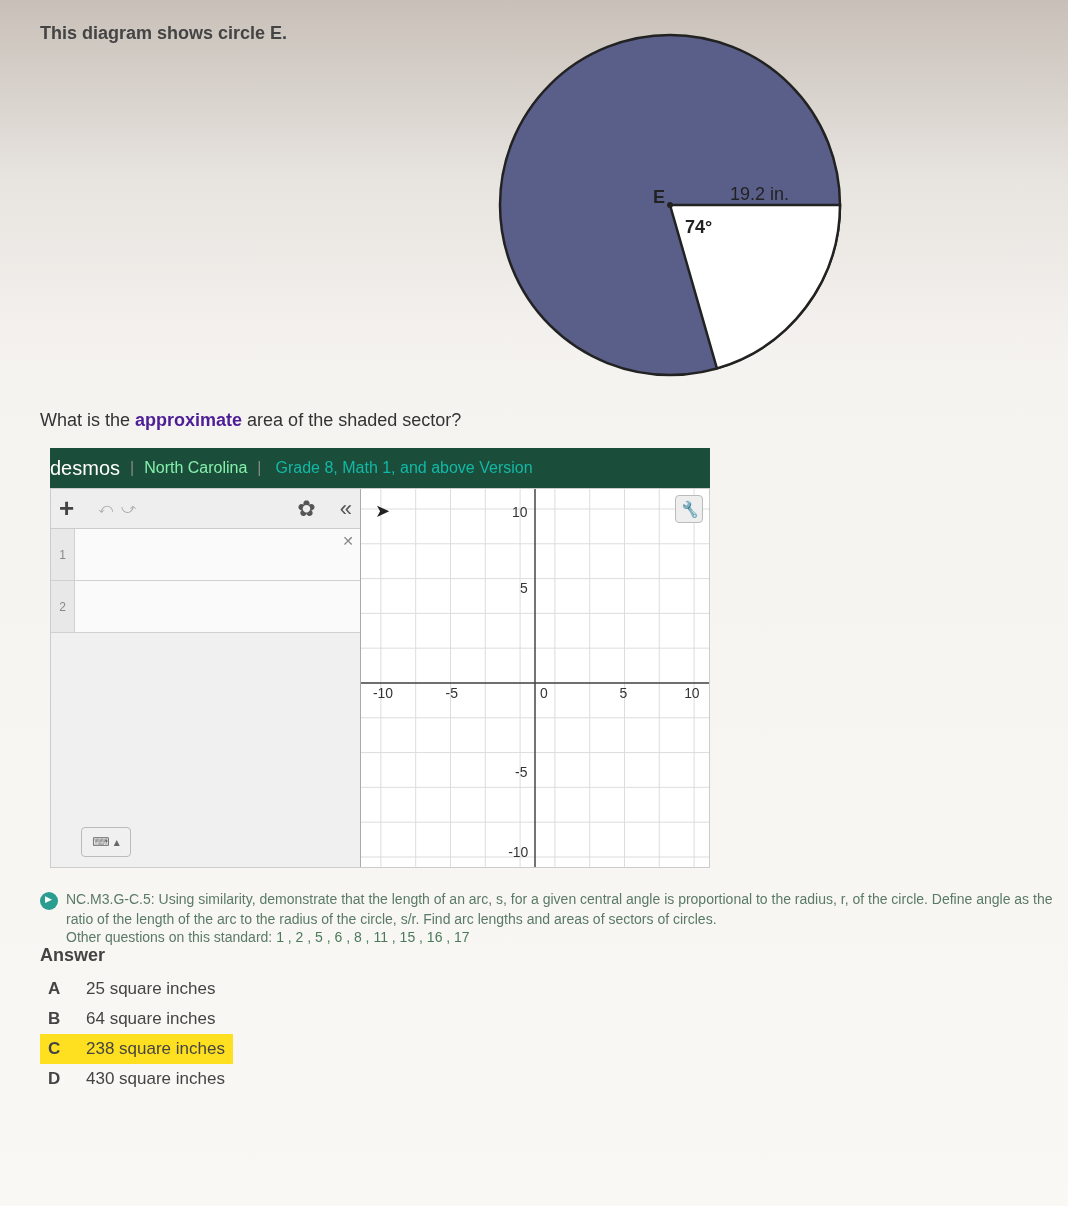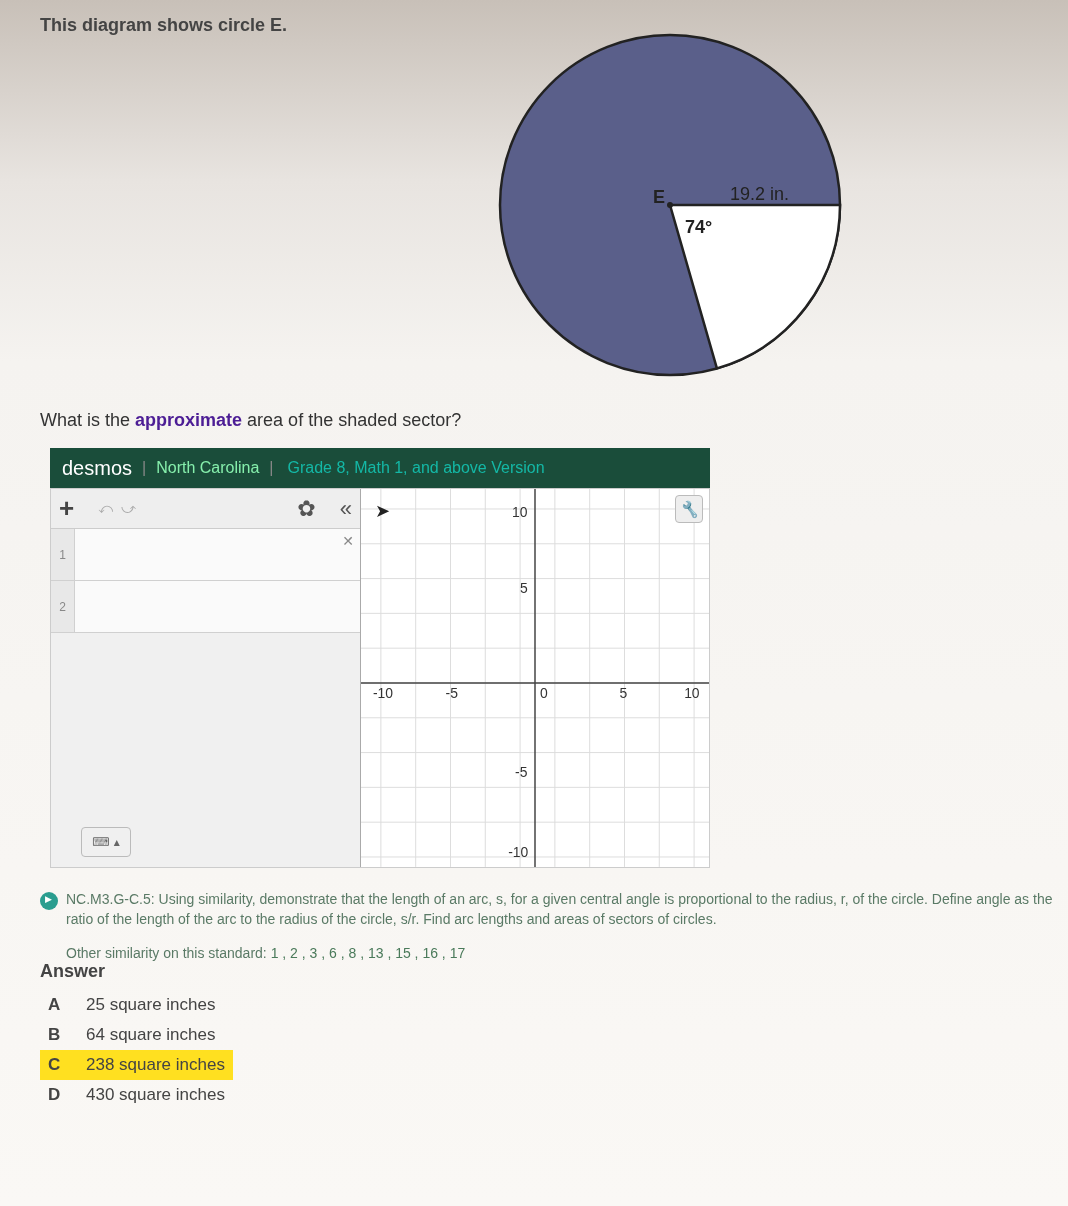--- a/index.html
+++ b/index.html
@@ -9,21 +9,21 @@
       width: 1068px;
       height: 1206px;
       padding: 10px 30px;
       color: #333;
       position: relative;
     }
     .question-text {
       font-size: 18px;
       font-weight: bold;
       color: #444;
-      margin: 5px 10px 10px 10px;
+      margin: 13px 10px 10px 10px;
     }
     .circle-diagram {
       position: absolute;
       left: 490px;
       top: 25px;
       width: 360px;
       height: 360px;
     }
     .circle-svg { width: 100%; height: 100%; }
     .sub-question {
@@ -36,21 +36,21 @@
     .sub-question .emph { font-weight: bold; color: #4c1d95; }
     .desmos-header {
       position: absolute;
       top: 448px;
       left: 50px;
       width: 660px;
       height: 40px;
       background: #1a4d3a;
       display: flex;
       align-items: center;
-      padding: 0 12px;
+      padding: 0 0;
       font-size: 16px;
     }
     .desmos-logo { color: #fff; font-weight: 500; font-size: 20px; }
     .desmos-sep { color: #888; margin: 0 10px; }
     .desmos-region { color: #86efac; }
     .desmos-version { color: #14b8a6; margin-left: 4px; }
     .calc-container {
       position: absolute;
       top: 488px;
       left: 50px;
@@ -154,21 +154,21 @@
       color: #222;
       z-index: 10;
     }
     .bottom-section {
       position: absolute;
       top: 890px;
       left: 40px;
       right: 0;
     }
     .std-header { font-weight: bold; font-size: 18px; color: #444; margin-bottom: 6px; }
-    .std-row { display: flex; align-items: flex-start; gap: 8px; margin-bottom: 16px; }
+    .std-row { display: flex; align-items: flex-start; gap: 8px; margin-bottom: 0; }
     .std-bullet {
       width: 18px;
       height: 18px;
       background: #2a9d8f;
       border-radius: 50%;
       flex-shrink: 0;
       margin-top: 2px;
       position: relative;
     }
     .std-bullet::after {
@@ -288,21 +288,21 @@
 <div class="cursor-icon">➤</div>
 
 <div class="bottom-section">
   <div class="std-row">
     <div class="std-bullet"></div>
     <div class="std-text">
       <span>NC.M3.G-C.5:</span><span> Using similarity, demonstrate that the length of an arc, s, for a given central angle is proportional to the radius, r, of the circle. Define angle as the ratio of the length of the arc to the radius of the circle, s/r. Find arc lengths and areas of sectors of circles.</span>
     </div>
   </div>
   <div class="std-other">
-    <span>Other similarity on this standard: </span><span class="std-link">1 , 2 , 3 , 6 , 8 , 13 , 15 , 16 , 17</span>
+    <span>Other questions on this standard: </span><span class="std-link">1 , 2 , 5 , 6 , 8 , 11 , 15 , 16 , 17</span>
   </div>
 
   <div class="answer-header">Answer</div>
   <div class="answer-row">
     <span class="answer-letter">A</span>
     <span>25 square inches</span>
   </div>
   <div class="answer-row">
     <span class="answer-letter">B</span>
     <span>64 square inches</span>

